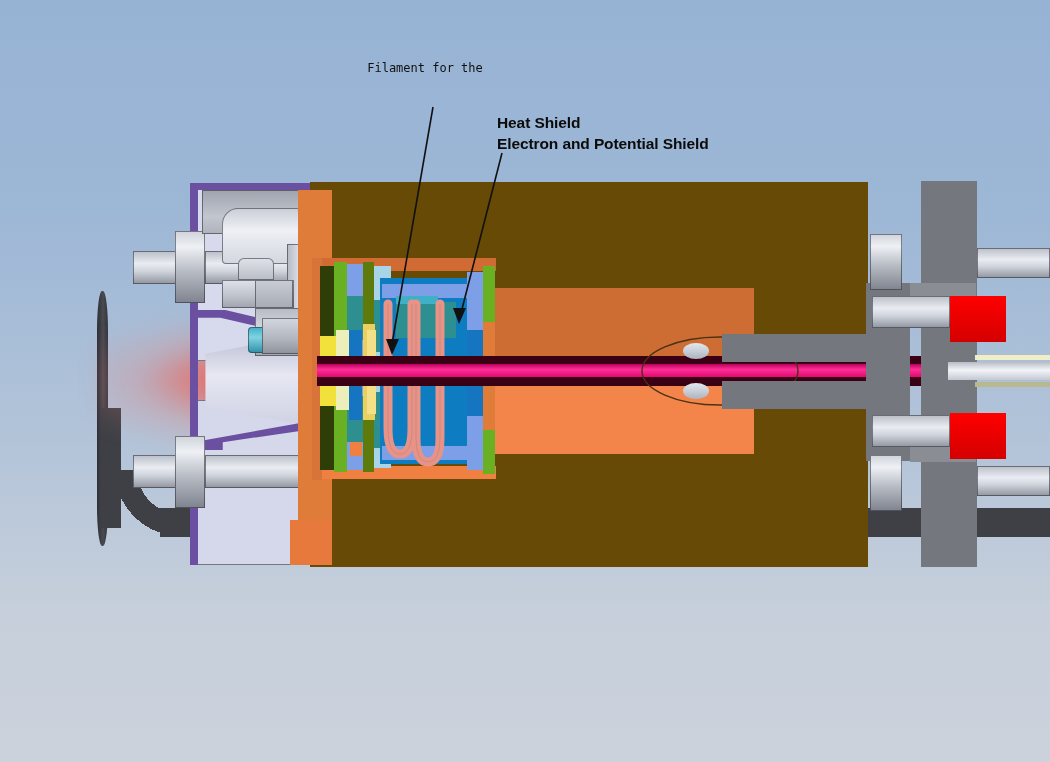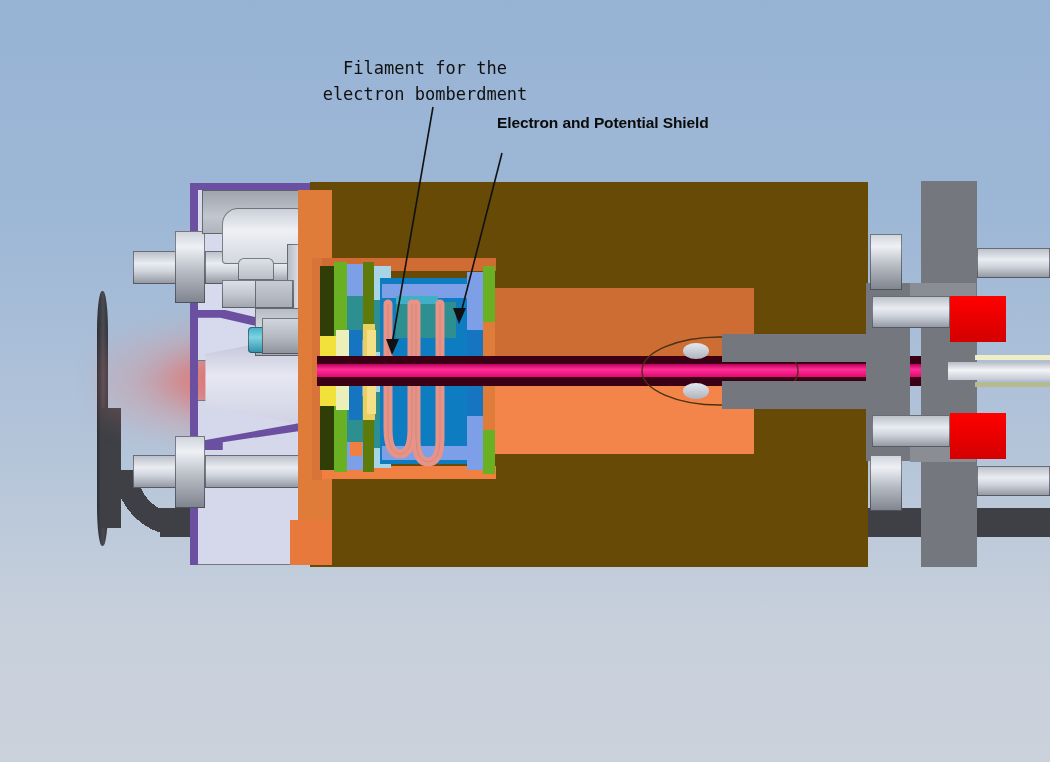--- a/index.html
+++ b/index.html
@@ -11,21 +11,21 @@
   }
   #stage{
     position:relative;width:1050px;height:762px;overflow:hidden;
     background:linear-gradient(to bottom,#97b3d4 0%,#9db7d6 28%,#b3c4d9 58%,#c6cfdb 80%,#ccd2dc 100%);
   }
   .abs{position:absolute;}
 
   
   .anno-mono{
     font-family:"DejaVu Sans Mono","Liberation Mono",monospace;
-    font-size:17px;color:#101010;line-height:26px;white-space:nowrap;
+    font-size:12px;color:#101010;line-height:26px;white-space:nowrap;
   }
   .anno-bold{
     font-family:"Liberation Sans",sans-serif;
     font-size:15.5px;font-weight:bold;color:#0b0b0b;line-height:21px;white-space:nowrap;
     letter-spacing:-0.1px;
   }
 
   
   #watermark{
     left:0;top:495px;width:1050px;height:66px;
@@ -208,21 +208,21 @@
 
   <svg class="abs" style="left:0;top:0;width:1050px;height:762px;z-index:50;overflow:visible;">
     <line x1="433" y1="107" x2="392" y2="344" stroke="#111" stroke-width="1.6"></line>
     <polygon points="392,355 386,339 399,339" fill="#111"></polygon>
     <line x1="502" y1="153" x2="461" y2="313" stroke="#111" stroke-width="1.6"></line>
     <polygon points="459,324 453,308 466,308" fill="#111"></polygon>
   </svg>
 
   <div class="abs anno-mono" style="left:310px;top:55px;z-index:55;text-align:center;width:230px;">
     <div>Filament for the</div>
-    <div>electron bomberdment</div>
   </div>
 
   <div class="abs anno-bold" style="left:497px;top:112px;z-index:55;">
+    <div>Heat Shield</div>
     <div>Electron and Potential Shield</div>
   </div>
 
 
 </div>
 
 </body></html>

